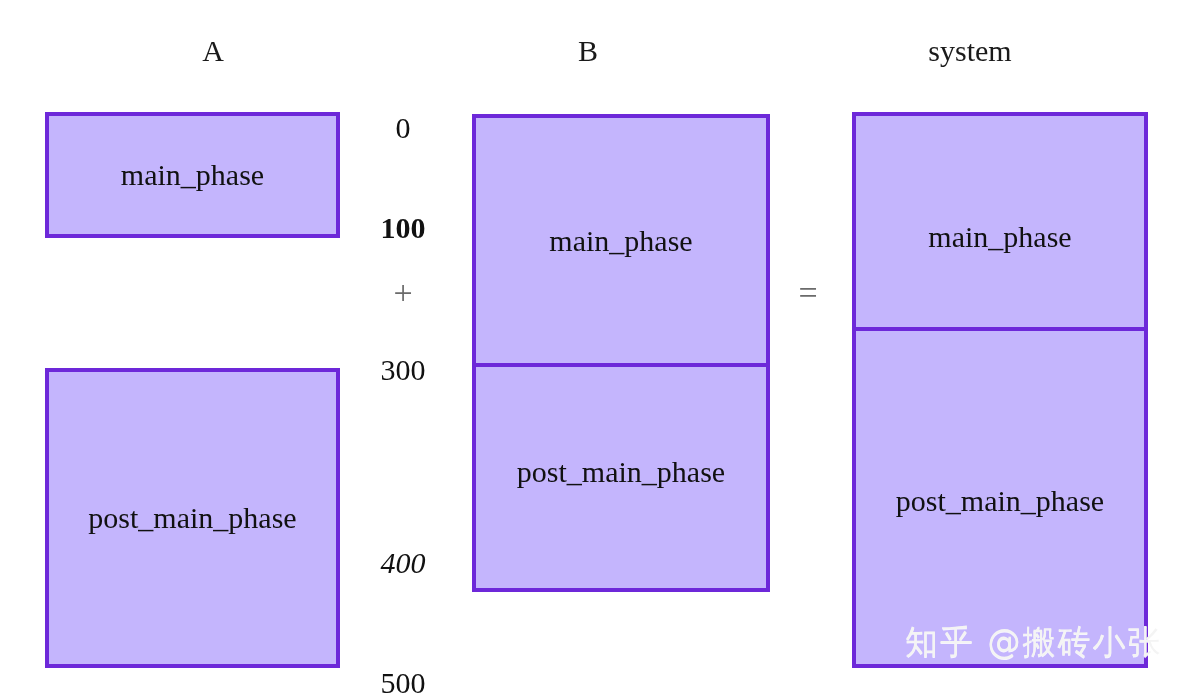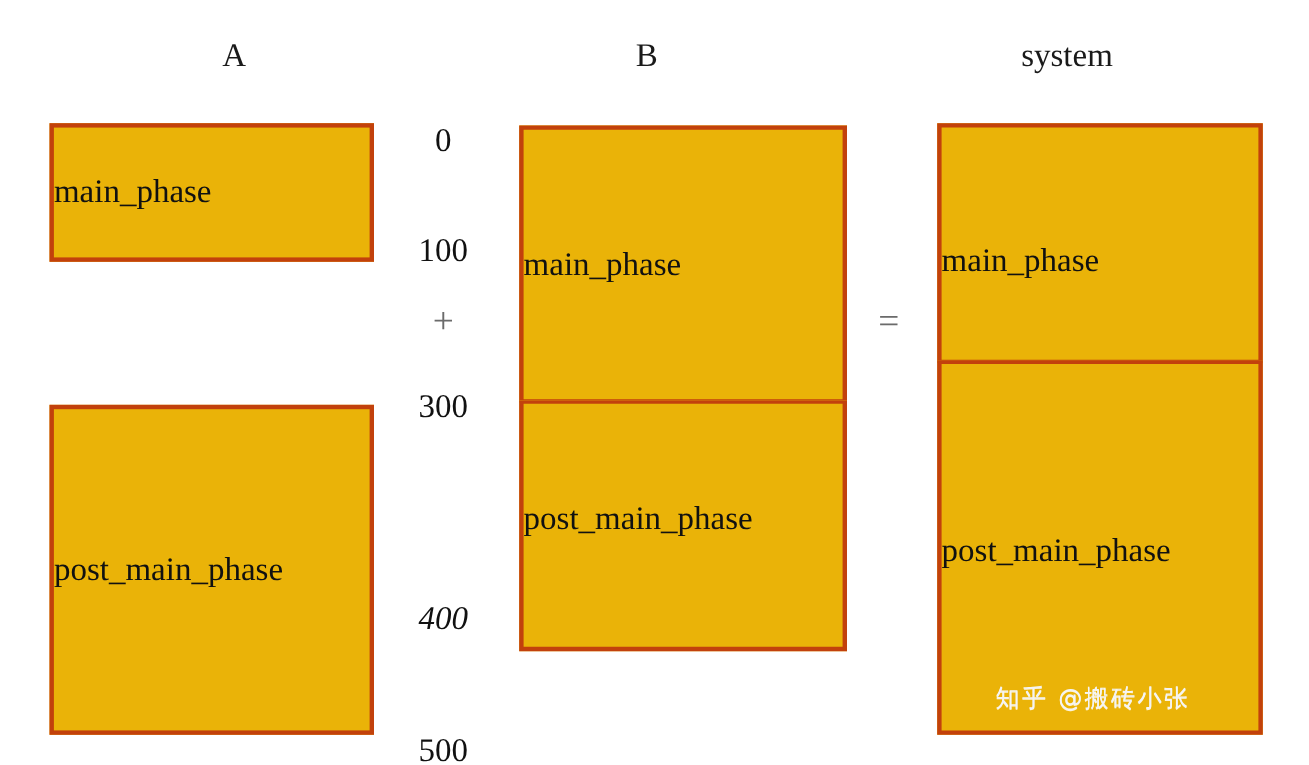--- a/index.html
+++ b/index.html
@@ -28,25 +28,26 @@
   .col-header {
     font-size: 30px;
     color: #1a1a1a;
     text-align: center;
     white-space: nowrap;
     line-height: 1;
   }
 
   
   .phase-box {
-    background: #eab308;
-    border: 4px solid #c2410c;
+    background: #c4b5fd;
+    border: 4px solid #6d28d9;
     box-sizing: border-box;
     display: flex;
     align-items: center;
+    justify-content: center;
   }
   .phase-box.stacked-top {
     border-bottom-width: 3px;
   }
   .phase-box.stacked-bottom {
     border-top-width: 3px;
   }
   .phase-label {
     font-size: 30px;
     color: #111111;
@@ -75,21 +76,21 @@
     font-size: 34px;
     color: #6b6b6b;
     text-align: center;
     white-space: nowrap;
     line-height: 1;
     font-family: "Liberation Serif", "DejaVu Serif", serif;
   }
 
   
   .watermark {
-    font-size: 22px;
+    font-size: 33px;
     color: #f4f4f4;
     font-family: "DejaVu Sans", "Liberation Sans", sans-serif;
     white-space: nowrap;
     letter-spacing: 2px;
     text-shadow: 0 1px 0 rgba(255,255,255,0.85);
     pointer-events: none;
     line-height: 1;
   }
 </style>
 </head>
@@ -106,21 +107,21 @@
   <div class="abs phase-box" style="left:45px; top:112px; width:295px; height:126px;">
     <span class="phase-label">main_phase</span>
   </div>
 
   <div class="abs phase-box" style="left:45px; top:368px; width:295px; height:300px;">
     <span class="phase-label">post_main_phase</span>
   </div>
 
   <div class="abs tick-label" style="left:358px; top:113px;">0</div>
 
-  <div class="abs tick-label" style="left:358px; top:213px;">100</div>
+  <div class="abs tick-label" style="left:358px; top:213px;font-weight:bold;">100</div>
 
   <div class="abs operator" style="left:358px; top:276px; width:90px;">+</div>
 
   <div class="abs tick-label" style="left:358px; top:355px;">300</div>
 
   <div class="abs tick-label" style="left:358px; top:548px;font-style:italic;">400</div>
 
   <div class="abs tick-label" style="left:358px; top:648px;margin-top:20px;">500</div>
 
   <div class="abs phase-box stacked-top label-anchor-lower" style="left:472px; top:114px; width:298px; height:252px;">

